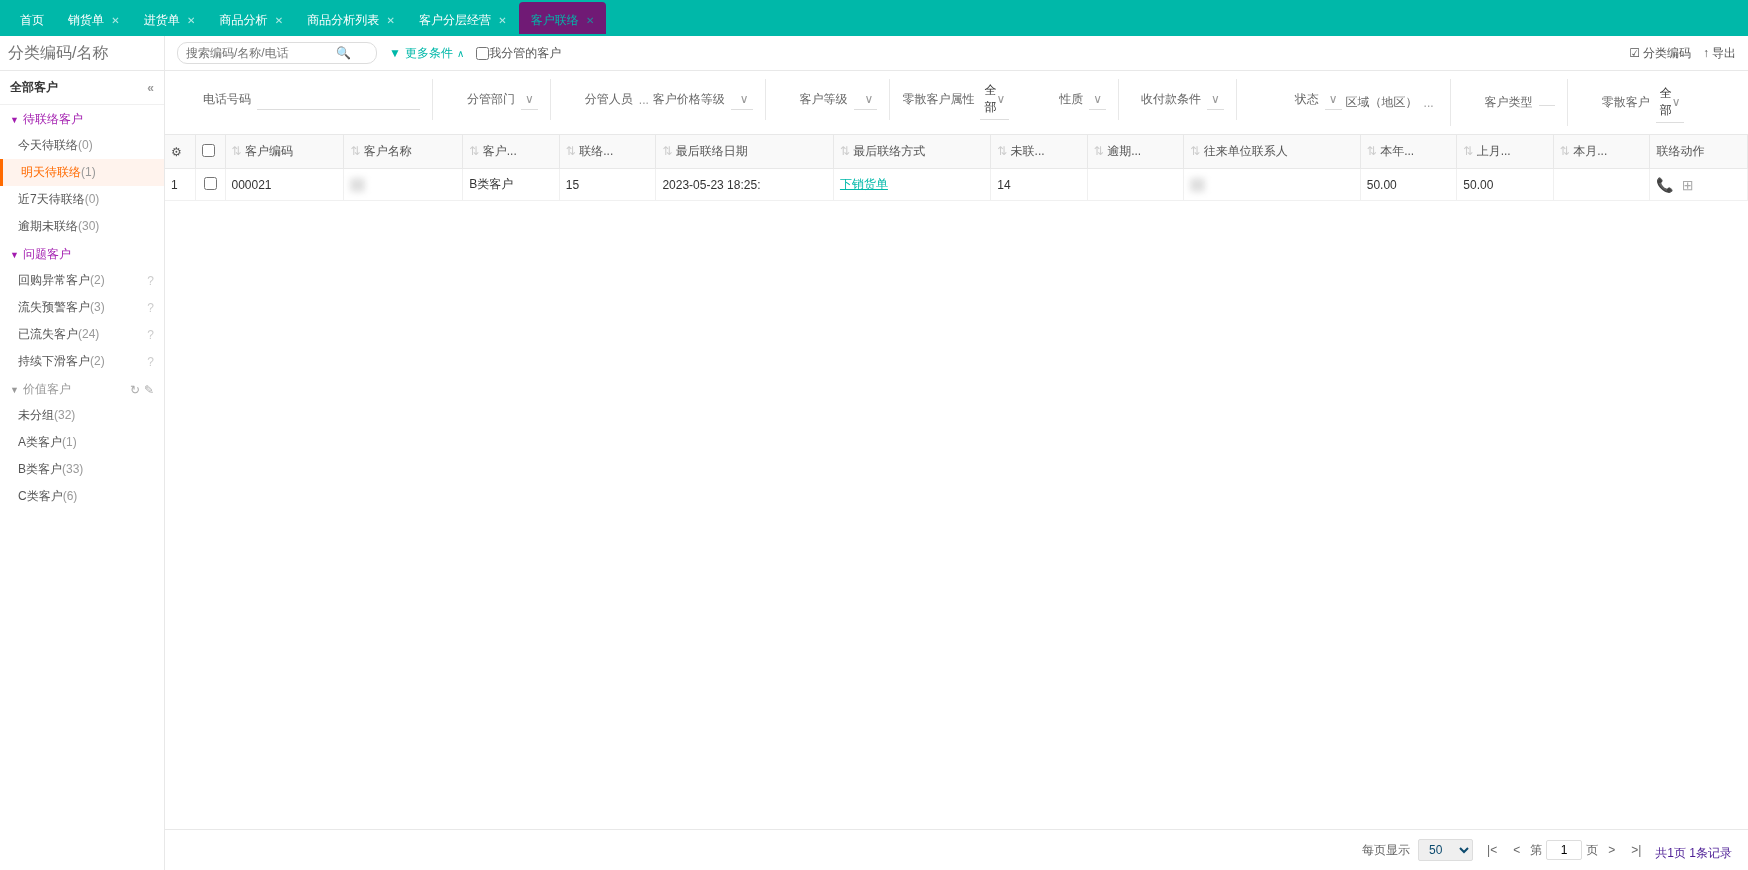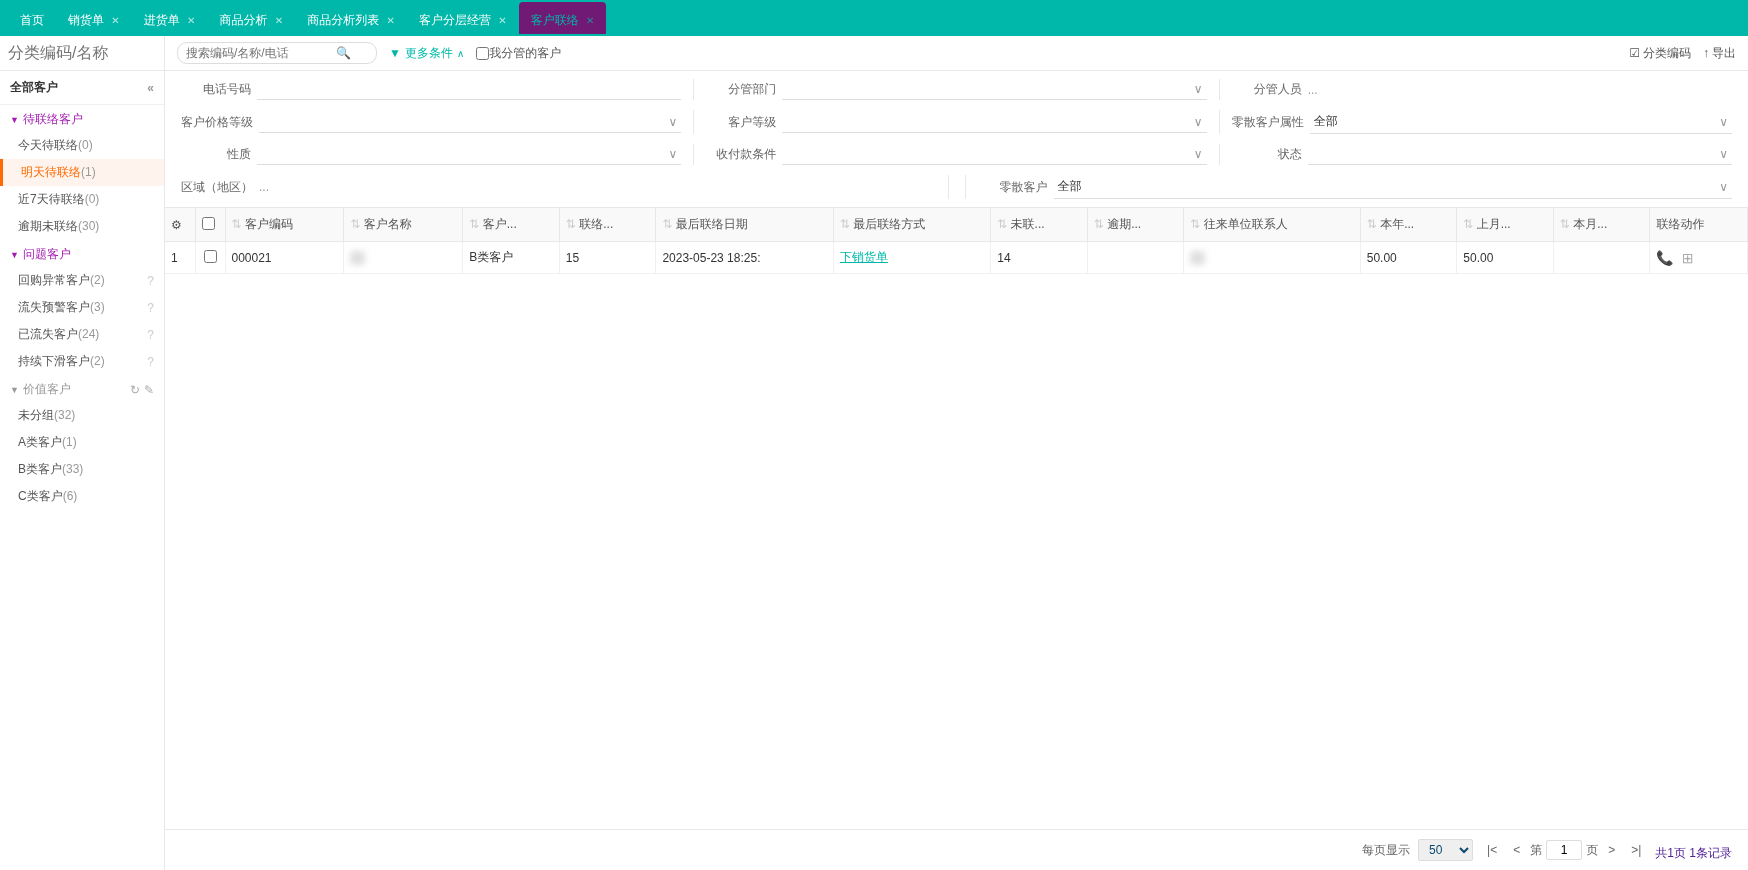--- a/index.html
+++ b/index.html
@@ -208,21 +208,21 @@
         <div class="btn-export">
           <span>↑</span>
           <span>导出</span>
         </div>
       </div>
     </div>
 
     <div class="adv-filter">
       <div style="display:flex;gap:0;align-items:stretch;">
 
-        <div style="flex:1;display:flex;flex-direction:column;gap:4px;">
+        <div style="flex:1;display:flex;flex-direction:row;gap:4px;">
 
           <div class="adv-row">
             <div class="adv-field">
               <span class="adv-label">电话号码</span>
               <input class="adv-input" style="">
             </div>
             <div class="adv-sep"></div>
             <div class="adv-field">
               <span class="adv-label">分管部门</span>
               <div class="adv-select">
@@ -288,20 +288,26 @@
               </div>
             </div>
           </div>
 
           <div class="adv-row">
             <div class="adv-field">
               <span class="adv-label">区域（地区）</span>
               <span class="adv-ellipsis">...</span>
             </div>
             <div class="adv-sep"></div>
+            <div class="adv-field">
+              <span class="adv-label">客户类型</span>
+              <div class="adv-select">
+                <span></span>
+              </div>
+            </div>
             <div class="adv-sep"></div>
             <div class="adv-field">
               <span class="adv-label">零散客户</span>
               <div class="adv-select" style="flex:1;">
                 <span>全部</span>
                 <span class="chevron">∨</span>
               </div>
             </div>
           </div>
         </div>

